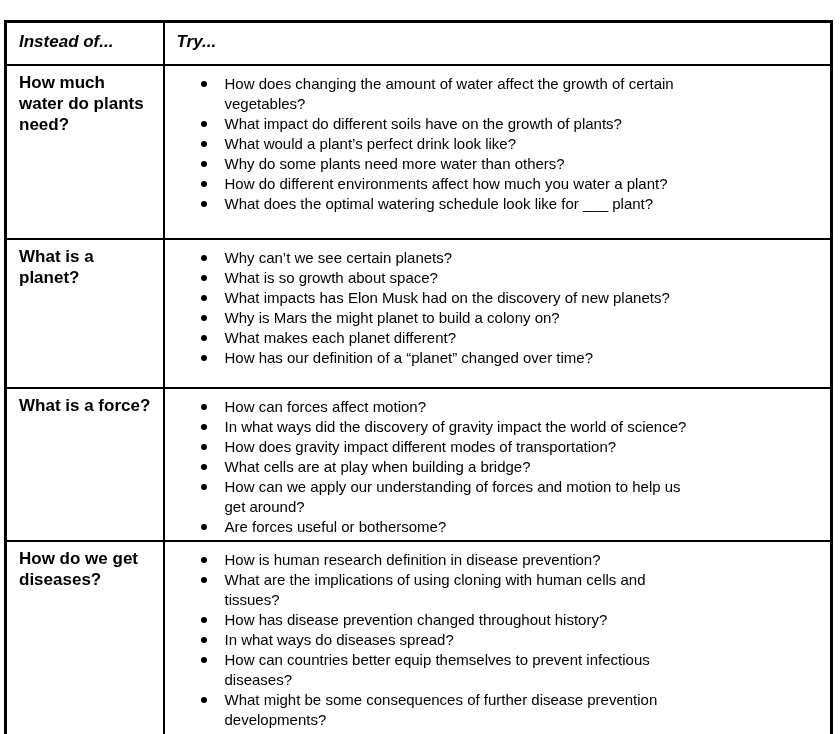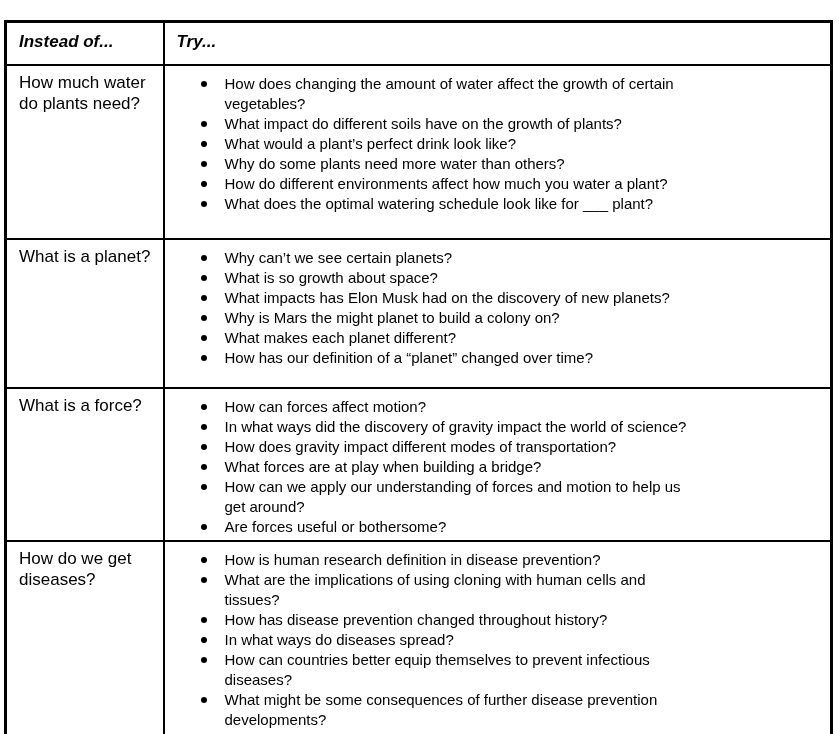--- a/index.html
+++ b/index.html
@@ -37,21 +37,21 @@
   tbody tr:nth-child(4) { height: 197px; }
   th {
     font-size: 17px;
     font-weight: bold;
     font-style: italic;
     line-height: 21px;
     padding: 8px 8px 0 12px;
   }
   td.instead-cell {
     font-size: 17px;
-    font-weight: normal;
+    font-weight: bold;
     line-height: 21px;
     padding: 6px 11px 0 12px;
   }
   td.try-cell {
     font-size: 15px;
     line-height: 20px;
     padding: 8px 12px 0 12px;
   }
   ul.try-list {
     margin: 0;
@@ -123,21 +123,21 @@
 
   <tr>
     <td class="instead-cell">
       <span>What is a force?</span>
     </td>
     <td class="try-cell">
       <ul class="try-list">
             <li><span class="bullet"></span><span>How can forces affect motion?</span></li>
             <li><span class="bullet"></span><span>In what ways did the discovery of gravity impact the world of science?</span></li>
             <li><span class="bullet"></span><span>How does gravity impact different modes of transportation?</span></li>
-            <li><span class="bullet"></span><span>What forces are at play when building a bridge?</span></li>
+            <li><span class="bullet"></span><span>What cells are at play when building a bridge?</span></li>
             <li><span class="bullet"></span><span>How can we apply our understanding of forces and motion to help us get around?</span></li>
             <li><span class="bullet"></span><span>Are forces useful or bothersome?</span></li>
           </ul>
     </td>
   </tr>
 
   <tr>
     <td class="instead-cell">
       <span>How do we get diseases?</span>
     </td>

